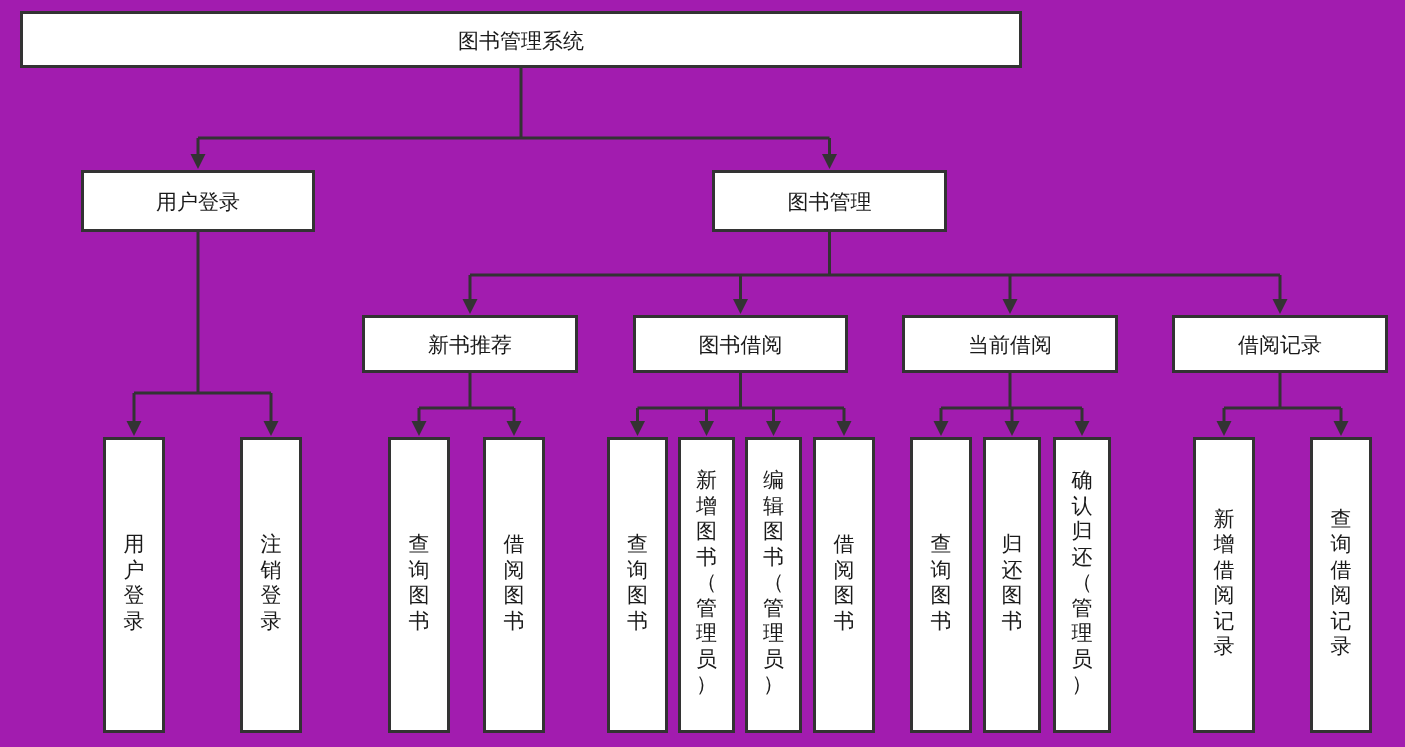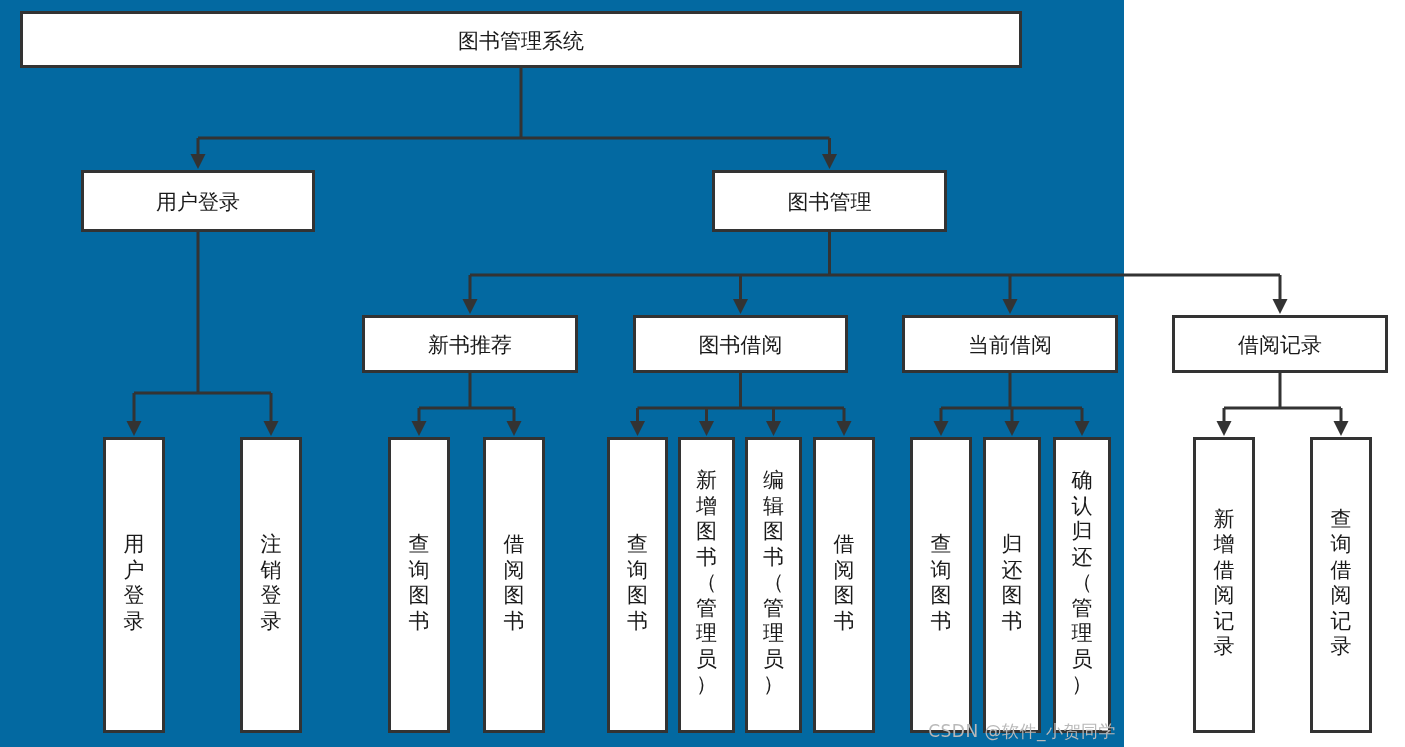--- a/index.html
+++ b/index.html
@@ -8,23 +8,23 @@
     background: #ffffff;
   }
   body {
     width: 1405px;
     height: 747px;
     font-family: "DejaVu Sans", "Liberation Sans", sans-serif;
     overflow: hidden;
   }
   #diagram-root {
     position: relative;
-    width: 1124px;
+    width: 1405px;
     height: 747px;
-    background: #0369a1;
+    background: #a21caf;
   }
   svg.flow {
     position: absolute;
     top: 0; left: 0;
     width: 1405px;
     height: 747px;
   }
   .node-box {
     fill: #ffffff;
     stroke: #333333;
@@ -199,14 +199,13 @@
         <g>
           <rect x="1194.5" y="438.5" width="59" height="293" class="node-box"></rect>
           <text x="1224" class="leaf-label-v"><tspan x="1224" y="525.5">新</tspan><tspan x="1224" y="551">增</tspan><tspan x="1224" y="576.5">借</tspan><tspan x="1224" y="602">阅</tspan><tspan x="1224" y="627.5">记</tspan><tspan x="1224" y="653">录</tspan></text>
         </g>
         <g>
           <rect x="1311.5" y="438.5" width="59" height="293" class="node-box"></rect>
           <text x="1341" class="leaf-label-v"><tspan x="1341" y="525.5">查</tspan><tspan x="1341" y="551">询</tspan><tspan x="1341" y="576.5">借</tspan><tspan x="1341" y="602">阅</tspan><tspan x="1341" y="627.5">记</tspan><tspan x="1341" y="653">录</tspan></text>
         </g>
       </g>
   </svg>
-  <div class="watermark">CSDN @软件_小贺同学</div>
 </div>
 
 </body></html>

